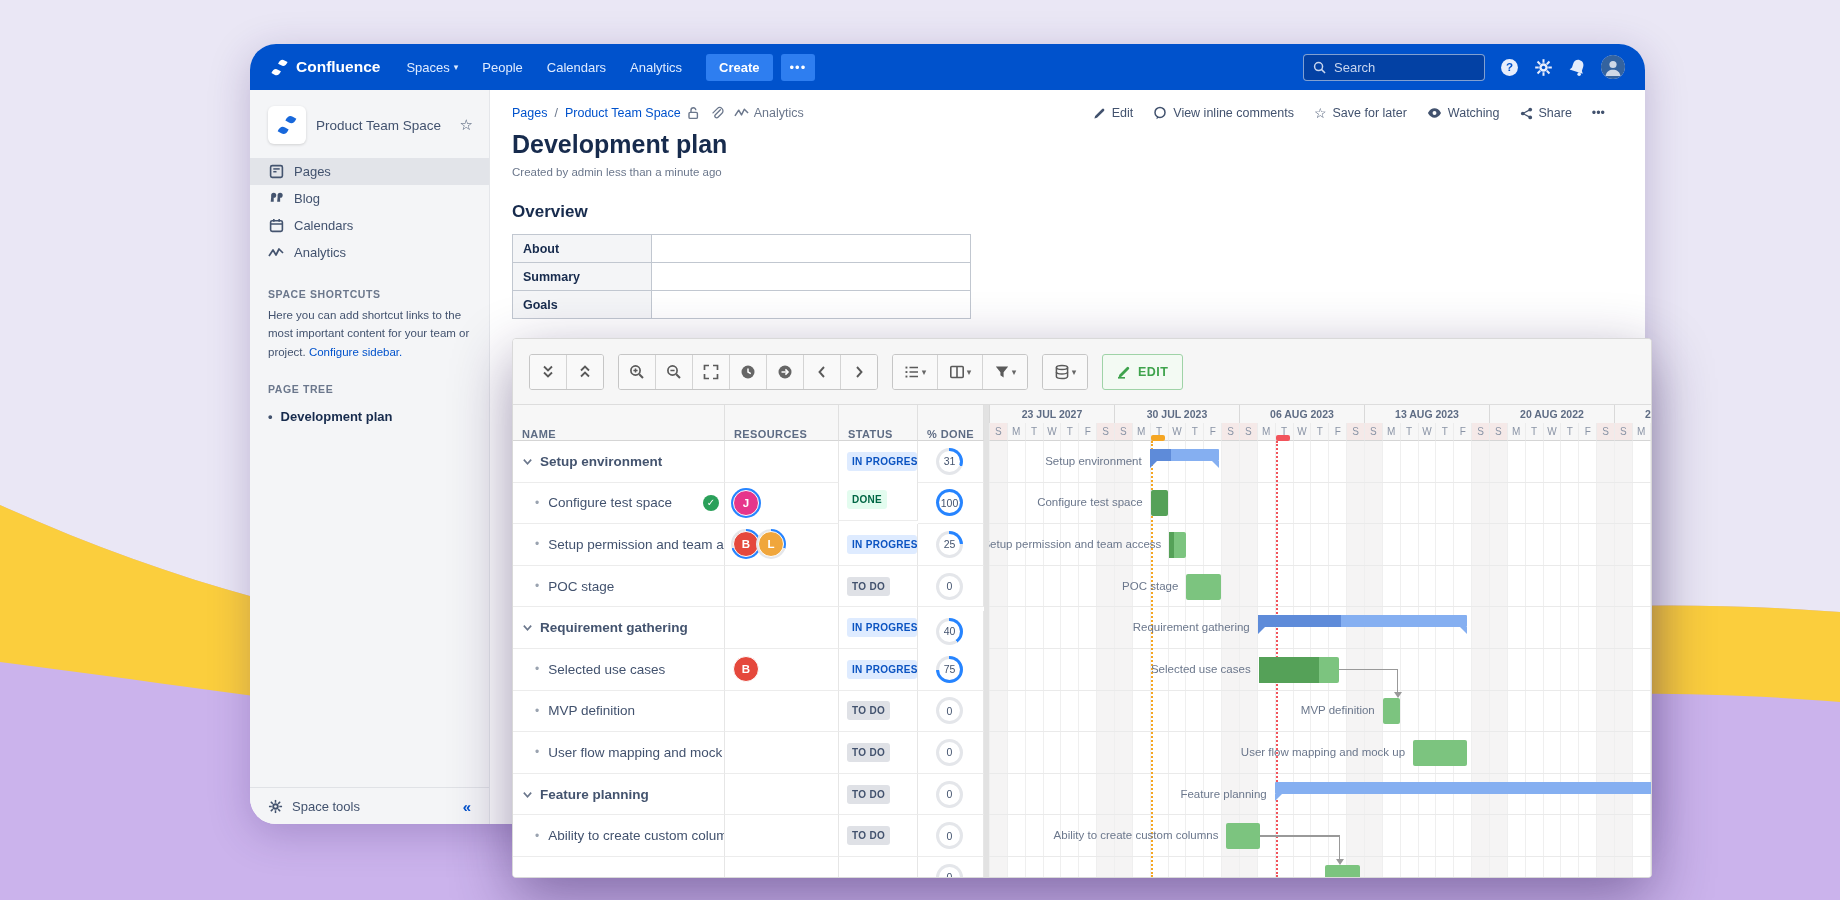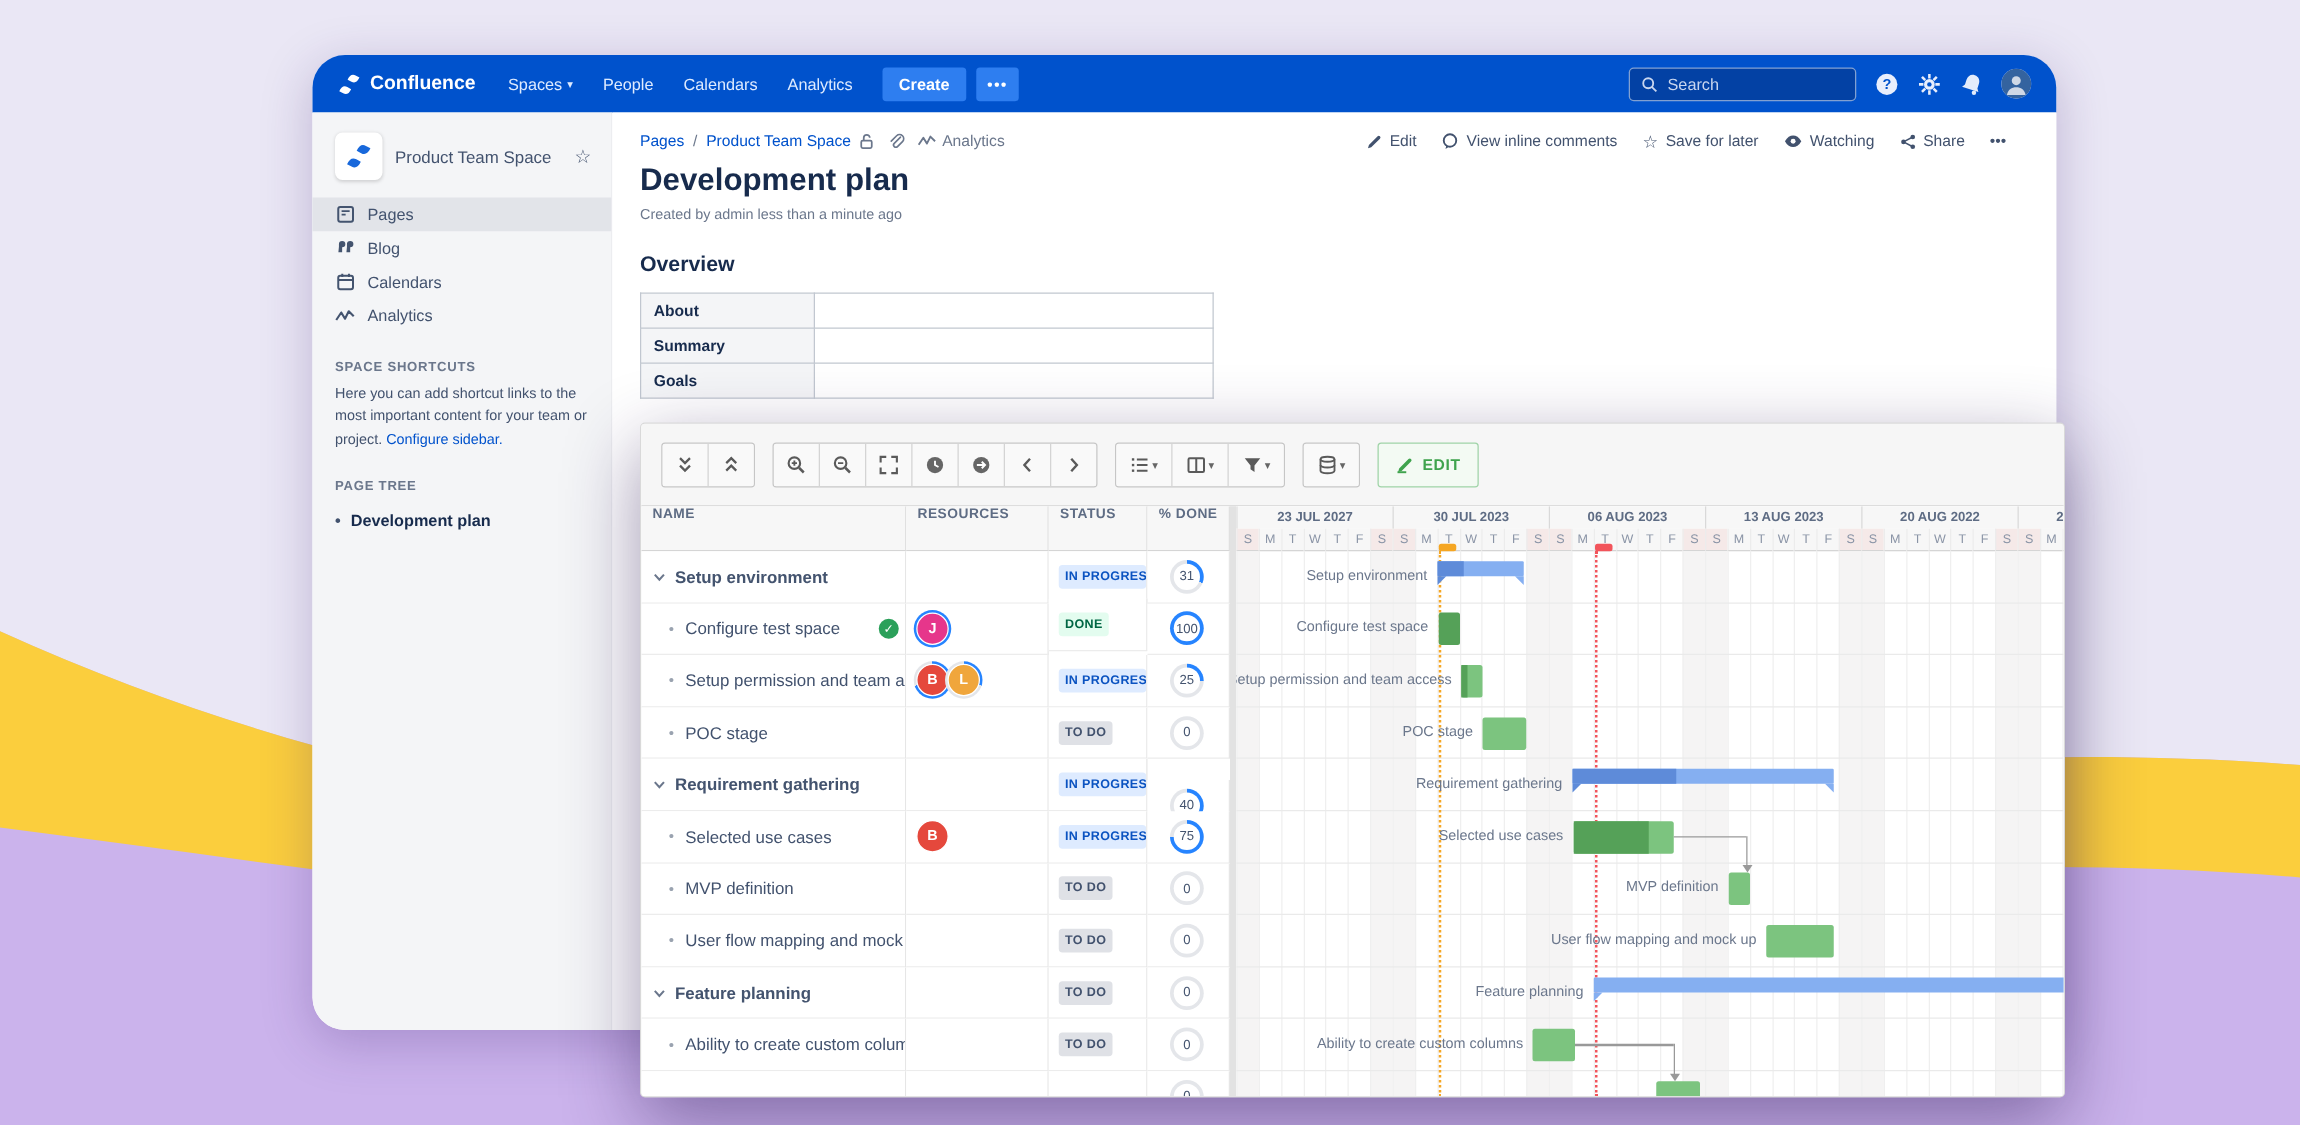--- a/index.html
+++ b/index.html
@@ -68,21 +68,21 @@
   .tbtn{width:36px;height:34px;background:#f9f9f9;display:flex;align-items:center;justify-content:center;
         gap:2px;color:#5a5a5a;cursor:pointer;border-left:1px solid #d4d4d4}
   .tbtn:first-child{border-left:none}
   .tbtn .caret{font-size:9px;color:#666}
   .tbtn.w{width:44px}
   #editbtn{height:34px;border:1px solid #9fd3a7;background:#f3faf3;border-radius:3px;color:#3fa34d;
            font-size:12.5px;font-weight:bold;display:flex;align-items:center;gap:7px;padding:0 14px;cursor:pointer;letter-spacing:.5px}
   
   #grid{position:absolute;left:0;top:66px;width:471px;bottom:0;overflow:hidden}
   .ghead{position:absolute;top:0;height:36px;background:#f7f7f7;border-bottom:1px solid #d5d5d5;
-         border-right:1px solid #e0e0e0;box-sizing:border-box;display:flex;align-items:flex-start;
+         border-right:1px solid #e0e0e0;box-sizing:border-box;display:flex;align-items:flex-end;
          font-size:11px;font-weight:bold;letter-spacing:.4px;color:#5e6c84;padding-left:9px}
   .gcell{position:absolute;box-sizing:border-box;border-right:1px solid #e6e6e6;border-bottom:1px solid #ececec;
          display:flex;align-items:center;overflow:hidden;background:#fff}
   .rowname{font-size:13.5px;color:#42526e;white-space:nowrap}
   .rowname.sum{font-weight:bold;color:#44546f}
   .bullet{color:#9aa3b0;margin:0 9px 0 22px;font-size:12px}
   .chev{margin:0 7px 0 9px;color:#6b778c;display:flex}
   .check{position:absolute;right:5px;width:16px;height:16px;border-radius:50%;background:#2ba05a;color:#fff;
          font-size:10px;display:flex;align-items:center;justify-content:center}
   .av{width:30px;height:30px;border-radius:50%;display:flex;align-items:center;justify-content:center;margin-left:6px}
@@ -251,20 +251,40 @@
           <span>Analytics</span>
         </div>
       </div>
     <div class="side-h">SPACE SHORTCUTS</div>
     <div class="side-p"><span>Here you can add shortcut links to the most important content for your team or project. </span><a>Configure sidebar.</a></div>
     <div class="side-h">PAGE TREE</div>
     <div class="tree-item">
       <span class="tree-bullet">•</span>
       <span>Development plan</span>
     </div>
+    <div id="side-bottom">
+      <span>
+          <svg width="15" height="15" viewBox="0 0 16 16">
+            <g stroke="#42526e" stroke-width="1.6">
+              <line x1="8" y1="1" x2="8" y2="4"></line>
+              <line x1="8" y1="12" x2="8" y2="15"></line>
+              <line x1="1" y1="8" x2="4" y2="8"></line>
+              <line x1="12" y1="8" x2="15" y2="8"></line>
+              <line x1="3" y1="3" x2="5.2" y2="5.2"></line>
+              <line x1="10.8" y1="10.8" x2="13" y2="13"></line>
+              <line x1="3" y1="13" x2="5.2" y2="10.8"></line>
+              <line x1="10.8" y1="5.2" x2="13" y2="3"></line>
+            </g>
+            <circle cx="8" cy="8" r="3.4" fill="#42526e"></circle>
+            <circle cx="8" cy="8" r="1.4" fill="#f4f5f7"></circle>
+          </svg>
+        </span>
+      <span>Space tools</span>
+      <span id="collapse">«</span>
+    </div>
   </div>
 
   <div id="main">
     <div id="crumbrow">
       <a>Pages</a>
       <span class="crumb-sep">/</span>
       <a>Product Team Space</a>
       <span class="crumb-ico">
           <svg width="14" height="14" viewBox="0 0 14 14">
             <rect x="3" y="6.4" width="8.4" height="6" rx="1.2" fill="none" stroke="#6b778c" stroke-width="1.4"></rect>
@@ -574,21 +594,21 @@
           <svg width="11" height="11" viewBox="0 0 12 12">
             <polyline points="2,4 6,8.5 10,4" fill="none" stroke="#6b778c" stroke-width="1.8"></polyline>
           </svg>
         </span>
         <span class="rowname sum">Requirement gathering</span>
       </div>
       <div class="gcell" style="left: 212px; top: 202.4px; width: 114px; height: 41.6px;"></div>
       <div class="gcell" style="left: 326px; top: 202.4px; width: 79px; height: 41.6px;">
         <span class="badge" style="background: rgb(222, 235, 255); color: rgb(11, 83, 193);">IN PROGRESS</span>
       </div>
-      <div class="gcell" style="left: 405px; top: 219px; width: 66px; height: 41.6px;">
+      <div class="gcell" style="left: 405px; top: 206px; width: 66px; height: 41.6px;">
         <span class="pct" style="background: conic-gradient(rgb(38, 132, 255) 144deg, rgb(228, 230, 234) 0deg);">
           <span class="in">40</span>
         </span>
       </div>
       <div class="gcell" style="left: 0px; top: 244px; width: 212px; height: 41.6px;">
         <span class="bullet">•</span>
         <span class="rowname">Selected use cases</span>
       </div>
       <div class="gcell" style="left: 212px; top: 244px; width: 114px; height: 41.6px;">
         <span class="av" style="background: transparent;">

